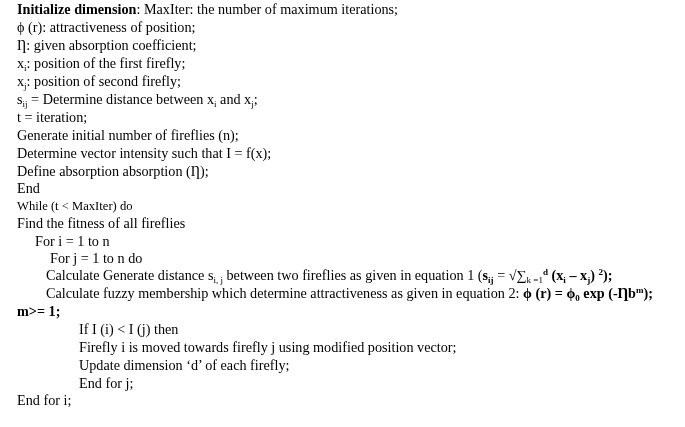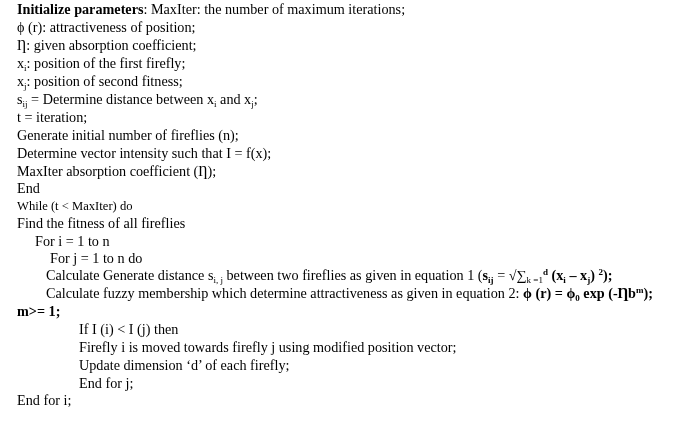--- a/index.html
+++ b/index.html
@@ -10,30 +10,30 @@
     .line { position: absolute; white-space: nowrap; line-height: 17px; }
     .small { font-size: 12.6px; }
     b { font-weight: bold; }
     sub { font-size: 9px; vertical-align: -3px; line-height: 0; }
     sup { font-size: 9px; vertical-align: 5px; line-height: 0; }
   </style>
 </head>
 <body>
 
 <div>
-  <div class="line" style="left:17px;top:1px"><b>Initialize parameters</b><span>: MaxIter: the number of maximum iterations;</span></div>
+  <div class="line" style="left:17px;top:1px"><b>Initialize dimension</b><span>: MaxIter: the number of maximum iterations;</span></div>
   <div class="line" style="left:17px;top:19px">ϕ (r): attractiveness of position;</div>
   <div class="line" style="left:17px;top:37px">Ƞ: given absorption coefficient;</div>
   <div class="line" style="left:17px;top:55px"><span>x</span><sub>i</sub><span>: position of the first firefly;</span></div>
-  <div class="line" style="left:17px;top:73px"><span>x</span><sub>j</sub><span>: position of second fitness;</span></div>
+  <div class="line" style="left:17px;top:73px"><span>x</span><sub>j</sub><span>: position of second firefly;</span></div>
   <div class="line" style="left:17px;top:91px"><span>s</span><sub>ij</sub><span> = Determine distance between x</span><sub>i</sub><span> and x</span><sub>j</sub><span>;</span></div>
   <div class="line" style="left:17px;top:109px">t = iteration;</div>
   <div class="line" style="left:17px;top:127px">Generate initial number of fireflies (n);</div>
   <div class="line" style="left:17px;top:145px">Determine vector intensity such that I = f(x);</div>
-  <div class="line" style="left:17px;top:163px">MaxIter absorption coefficient (Ƞ);</div>
+  <div class="line" style="left:17px;top:163px">Define absorption absorption (Ƞ);</div>
   <div class="line" style="left:17px;top:180px">End</div>
   <div class="line small" style="left:17px;top:198px">While (t &lt; MaxIter) do</div>
   <div class="line" style="left:17px;top:215px">Find the fitness of all fireflies</div>
   <div class="line" style="left:35px;top:233px">For i = 1 to n</div>
   <div class="line" style="left:50px;top:250px">For j = 1 to n do</div>
   <div class="line" style="left:46px;top:267px"><span>Calculate Generate distance s</span><sub>i, j</sub><span> between two fireflies as given in equation 1 (</span><b><span>s</span><sub>ij</sub></b><span> = √∑</span><sub>k =1</sub><b><sup>d</sup><span> (x</span><sub>i</sub><span> – x</span><sub>j</sub><span>) </span><sup>2</sup><span>);</span></b></div>
   <div class="line" style="left:46px;top:285px"><span>Calculate fuzzy membership which determine attractiveness as given in equation 2: </span><b><span>ϕ (r) = ϕ</span><sub>0</sub><span> exp (-Ƞb</span><sup>m</sup><span>);</span></b></div>
   <div class="line" style="left:17px;top:303px"><b>m&gt;= 1;</b></div>
   <div class="line" style="left:79px;top:321px">If I (i) &lt; I (j) then</div>
   <div class="line" style="left:79px;top:339px">Firefly i is moved towards firefly j using modified position vector;</div>

